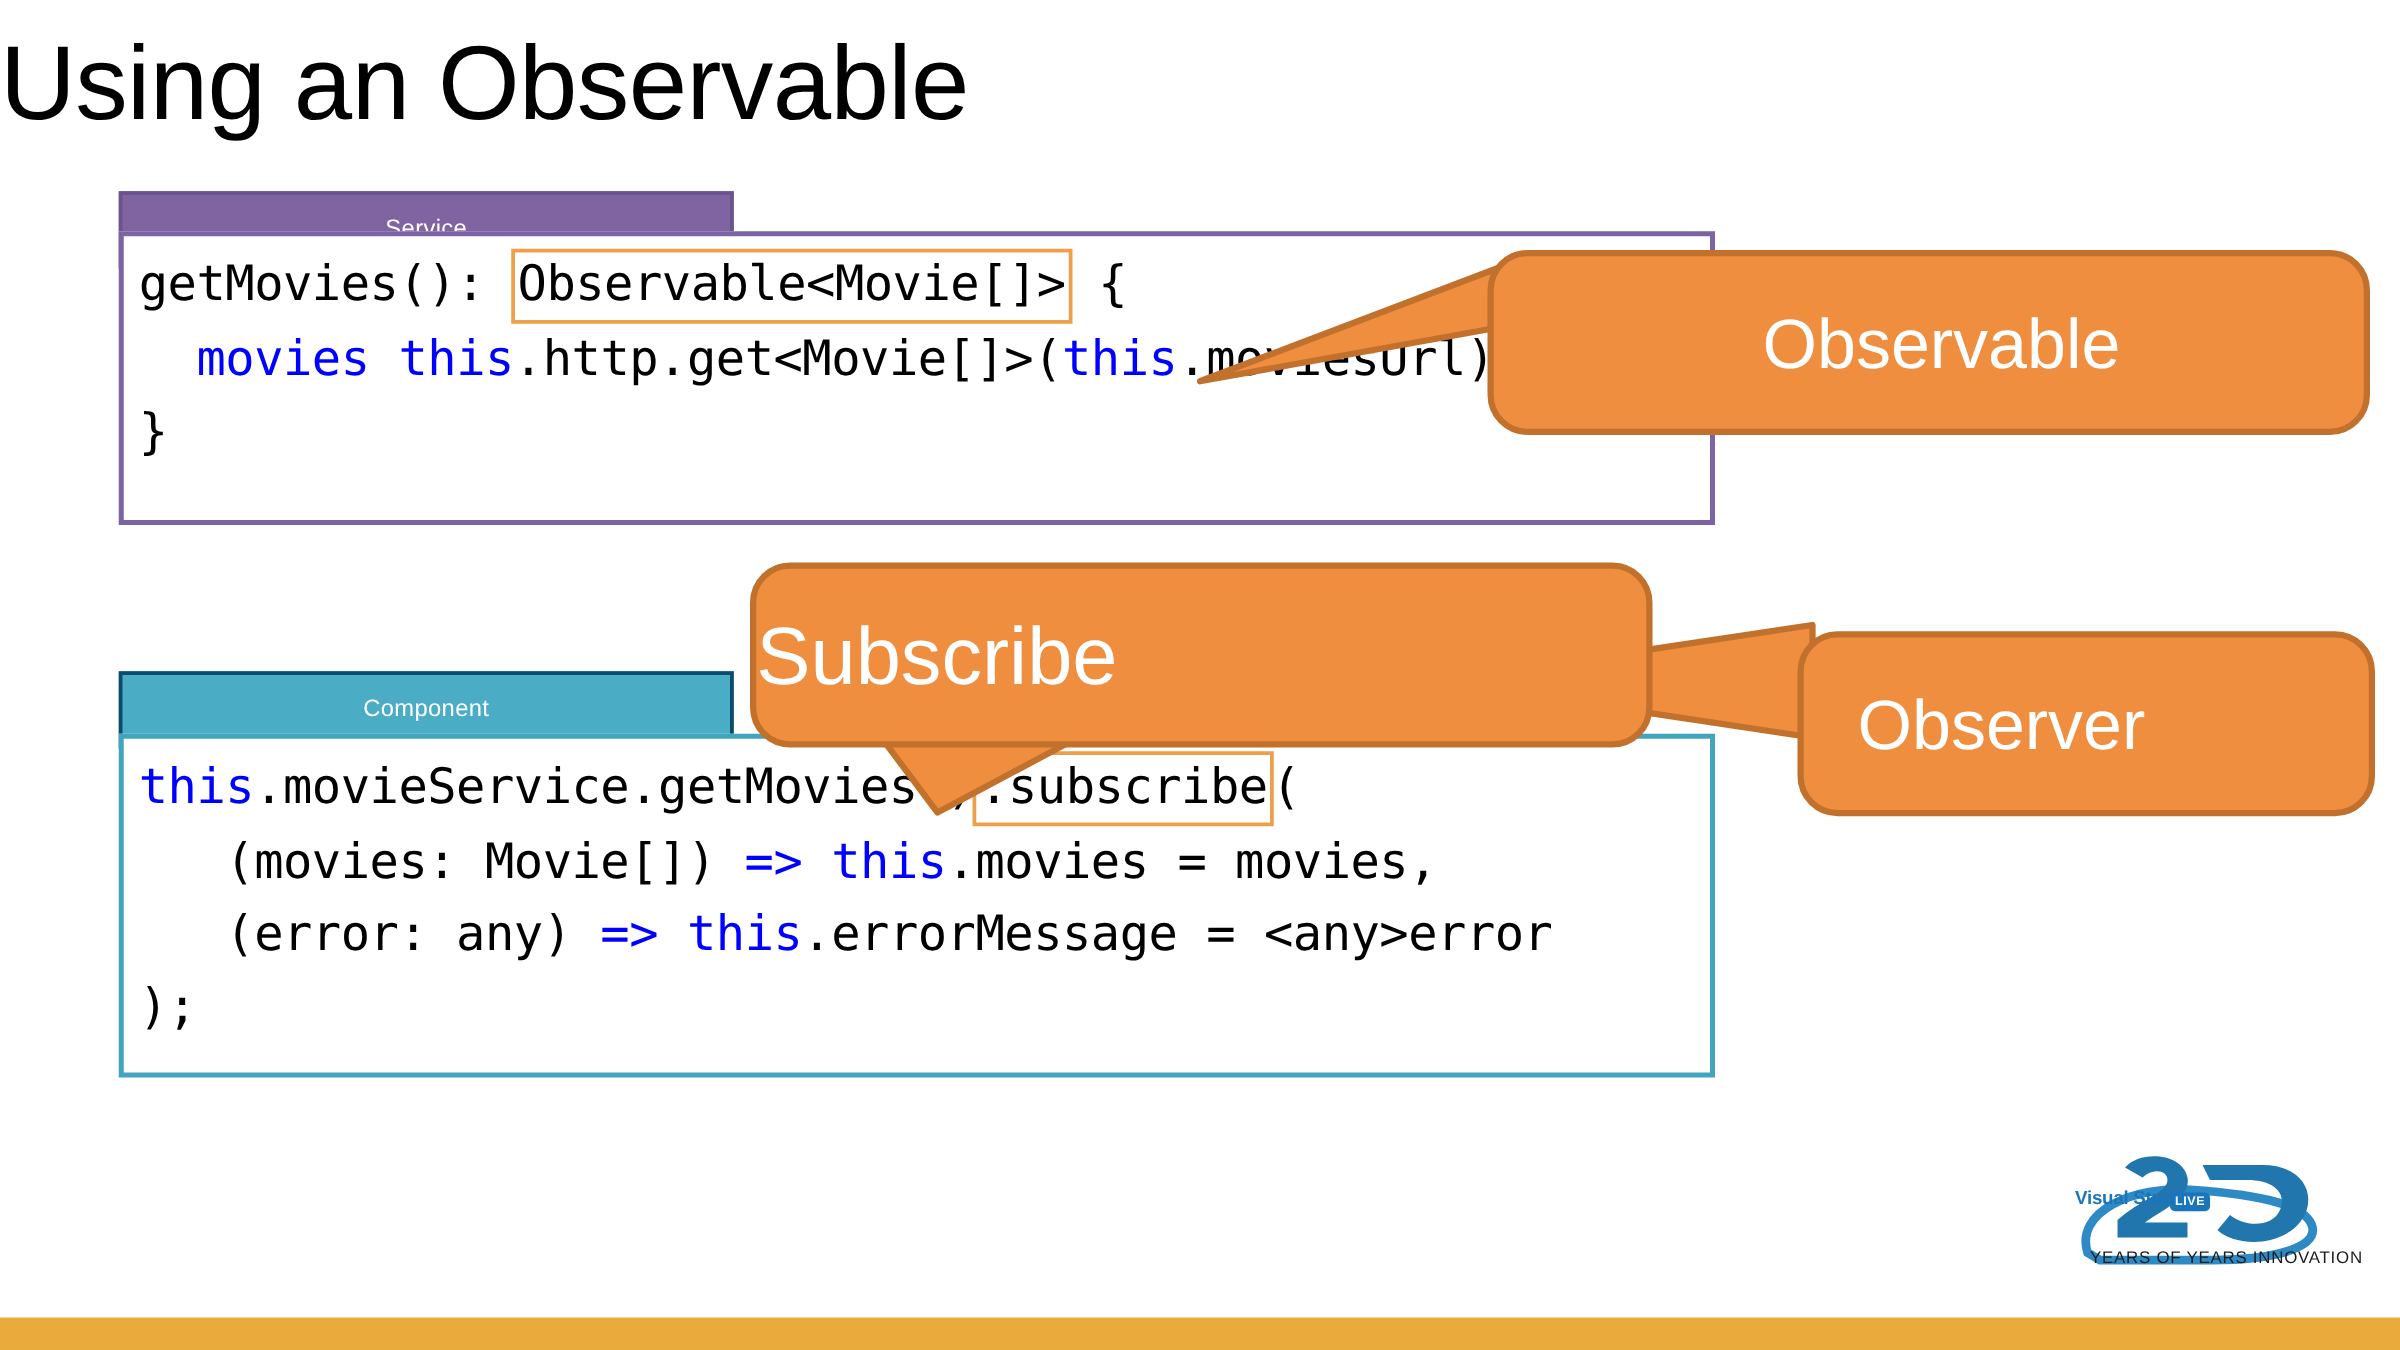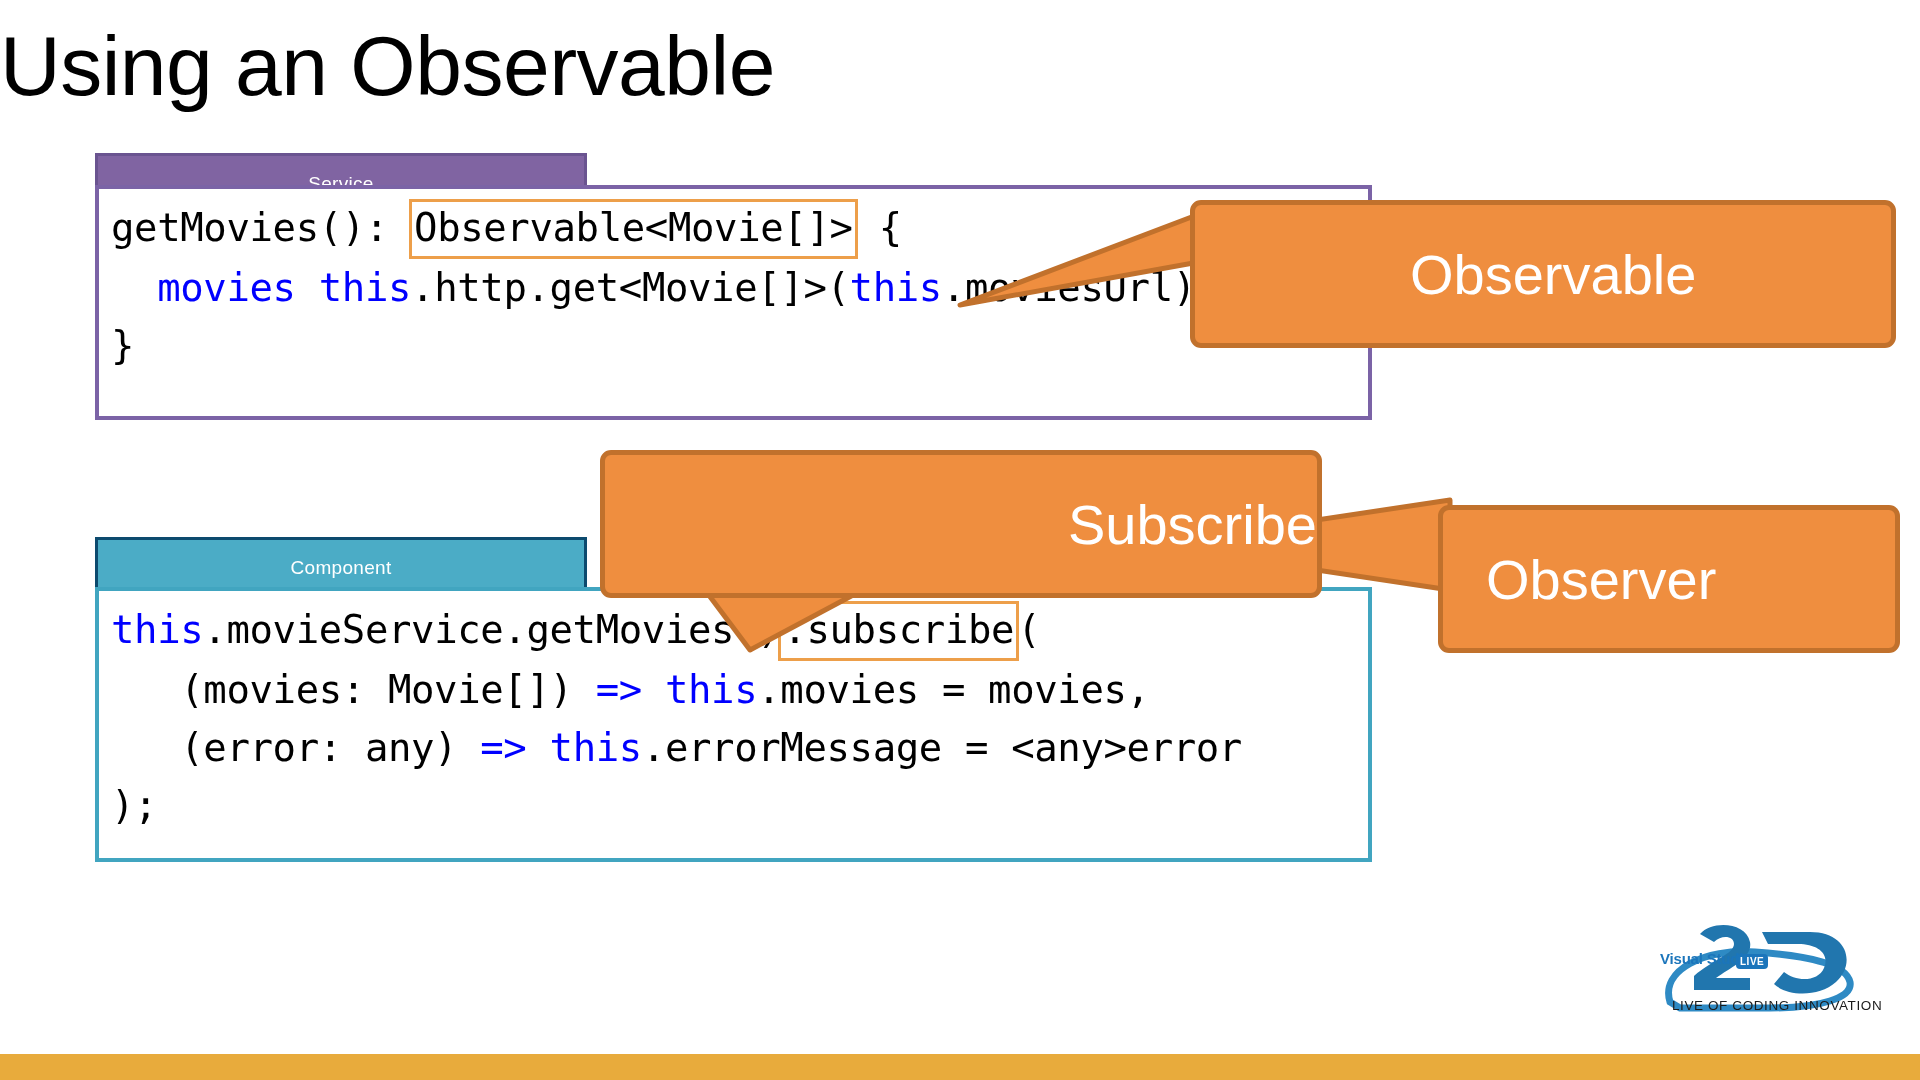--- a/index.html
+++ b/index.html
@@ -102,43 +102,43 @@
     position: relative;
     z-index: 5;
     background: transparent;
   }
 
   
   .callout {
     position: absolute;
     background: #ef8e3f;
     border: 5px solid #c1712c;
-    border-radius: 11px;
+    border-radius: 32px;
     color: #ffffff;
     font-family: "Liberation Sans", sans-serif;
     display: flex;
     align-items: center;
     box-sizing: border-box;
     z-index: 12;
   }
   #callout-observable {
     left: 1190px;
     top: 200px;
     width: 706px;
     height: 148px;
     font-size: 56px;
     padding-left: 215px;
   }
   #callout-subscribe {
     left: 600px;
     top: 450px;
     width: 722px;
     height: 148px;
-    font-size: 56px;
-    justify-content: flex-end;
+    font-size: 65px;
+    justify-content: flex-start;
   }
   #callout-observer {
     left: 1438px;
     top: 505px;
     width: 462px;
     height: 148px;
     font-size: 56px;
     padding-left: 43px;
   }
 
@@ -253,16 +253,16 @@
   <svg width="232" height="96" viewBox="0 0 232 96">
 
     <path d="M20 78 C 10 46, 55 24, 105 28 C 160 32, 196 40, 200 58 C 203 74, 170 84, 120 84 L 30 84 Z" fill="none" stroke="#2e8ac4" stroke-width="7"></path>
 
     <path d="M44 66 L44 52 C 62 36, 84 30, 84 20 C 84 12, 72 10, 64 18 L 50 10 C 62 -4, 96 -2, 100 18 C 103 34, 80 44, 66 54 L 100 54 L 100 66 Z" fill="#2176ae"></path>
 
     <path d="M112 8 L160 8 C 198 8, 206 40, 186 58 C 168 74, 136 72, 124 60 L 134 48 C 146 58, 168 58, 174 44 C 180 30, 168 20, 148 20 L 118 20 Z" fill="#2176ae"></path>
   </svg>
   <div id="logo-vsl-text">Visual Studio</div>
   <div id="logo-live-badge">LIVE</div>
-  <div id="logo-tagline">LIVE OF CODING INNOVATION</div>
+  <div id="logo-tagline">YEARS OF YEARS INNOVATION</div>
 </div>
 
 <div id="bottom-bar"></div>
 
 </body></html>

